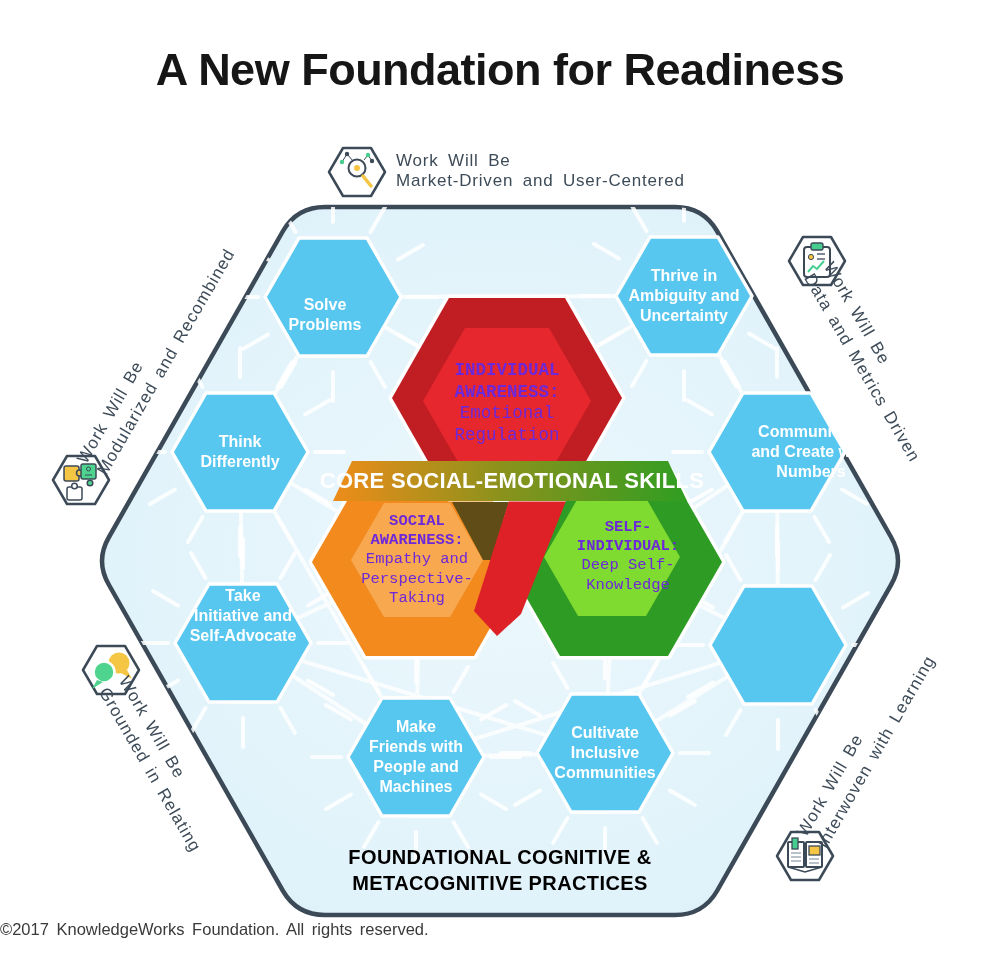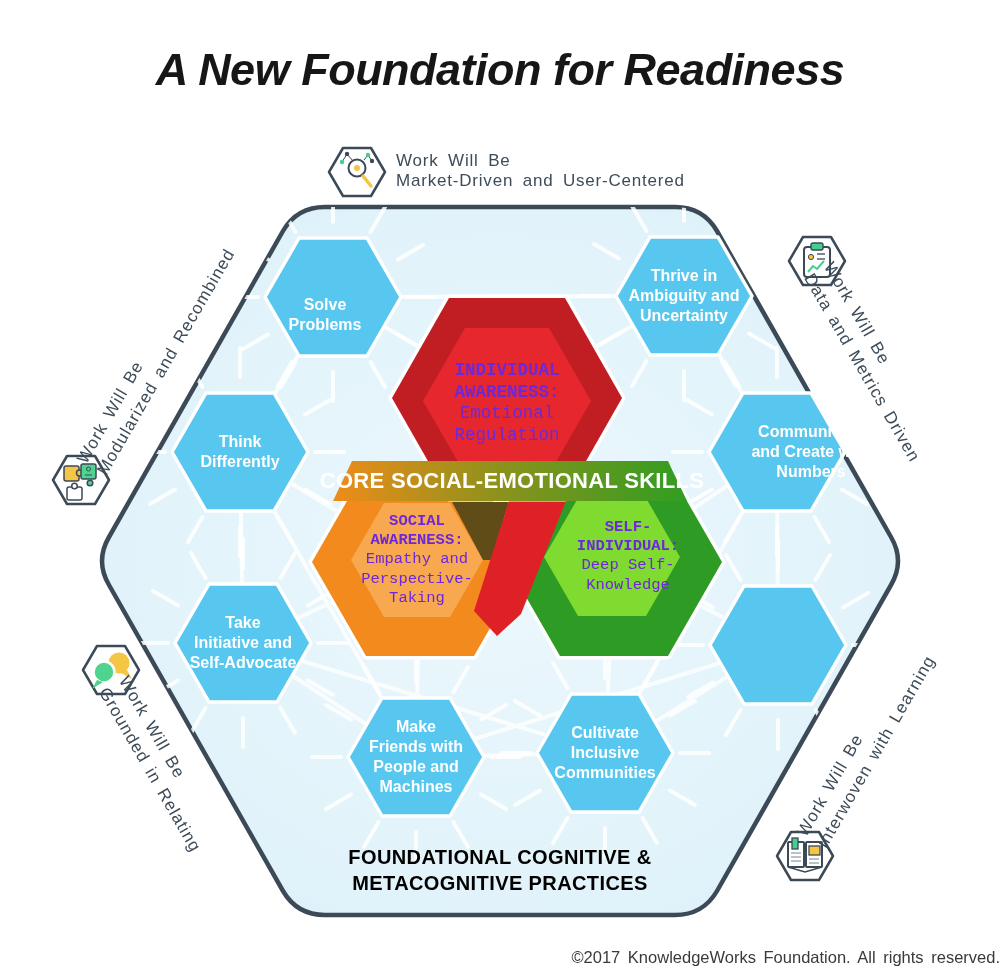--- a/index.html
+++ b/index.html
@@ -1,39 +1,39 @@
 <!DOCTYPE html>
 <html><head>
 <meta charset="utf-8">
 <style>
   html,body{margin:0;padding:0;background:#ffffff;}
   .stage{position:relative;width:1000px;height:966px;background:#ffffff;overflow:hidden;
          font-family:"Liberation Sans",sans-serif;}
   .stage svg{position:absolute;left:0;top:0;}
   .title{position:absolute;left:0;top:44px;width:1000px;text-align:center;
-         font-size:45px;font-weight:700;letter-spacing:-.5px;color:#161616;font-style:italic;}
+         font-size:45px;font-weight:700;letter-spacing:-.5px;color:#161616;}
   .toplabel{position:absolute;left:396px;top:151px;color:#3E4C59;font-size:17px;
             letter-spacing:.8px;word-spacing:4px;line-height:20px;white-space:nowrap;}
   .rot{position:absolute;color:#3E4C59;font-size:17px;letter-spacing:1px;word-spacing:3px;
        line-height:23px;white-space:nowrap;text-align:left;
        transform:translate(-50%,-50%) rotate(var(--r));}
   .hexlabel{position:absolute;transform:translate(-50%,-50%);color:#fff;font-weight:700;
             font-size:16px;line-height:1.25;text-align:center;white-space:nowrap;}
   .corelabel{position:absolute;transform:translate(-50%,-50%);color:#6d28d9;text-align:center;
              white-space:nowrap;line-height:1.24;font-family:Liberation Mono, monospace;}
   .corelabel .b{font-weight:700;}
   .corelabel .p{font-weight:500;}
   .core-red{font-size:17.5px;}
   .core-side{font-size:15.5px;}
   .banner-text{position:absolute;transform:translate(-50%,-50%);color:#fff;font-weight:700;
                font-size:22px;letter-spacing:.3px;white-space:nowrap;}
   .foundation{position:absolute;left:0;top:844px;width:1000px;text-align:center;
               color:#000000;font-weight:700;font-size:20px;line-height:26px;letter-spacing:.4px;}
-  .copyright{position:absolute;left:0;top:920px;width:1000px;text-align:right;
-             color:#3A3A3A;font-size:16.5px;word-spacing:3px;margin-top:28px;}
+  .copyright{position:absolute;left:0;top:920px;width:1000px;text-align:left;
+             color:#3A3A3A;font-size:16.5px;word-spacing:3px;}
 </style>
 </head>
 <body>
 
 <div class="stage">
 
 <svg width="1000" height="966" viewBox="0 0 1000 966">
   <defs>
     <radialGradient id="bgGrad" cx="50%" cy="50%" r="70%">
       <stop offset="0%" stop-color="#ECF8FD"></stop>
@@ -239,21 +239,21 @@
 </div>
 <div class="hexlabel" style="left:240px;top:452px;">
   <div>Think</div>
   <div>Differently</div>
 </div>
 <div class="hexlabel" style="left:811px;top:452px;">
   <div>Communicate</div>
   <div>and Create with</div>
   <div>Numbers</div>
 </div>
-<div class="hexlabel" style="left:243px;top:643px;">
+<div class="hexlabel" style="left:243px;top:616px;">
   <div>Take</div>
   <div>Initiative and</div>
   <div>Self-Advocate</div>
 </div>
 <div class="hexlabel" style="left:416px;top:757px;">
   <div>Make</div>
   <div>Friends with</div>
   <div>People and</div>
   <div>Machines</div>
 </div>

